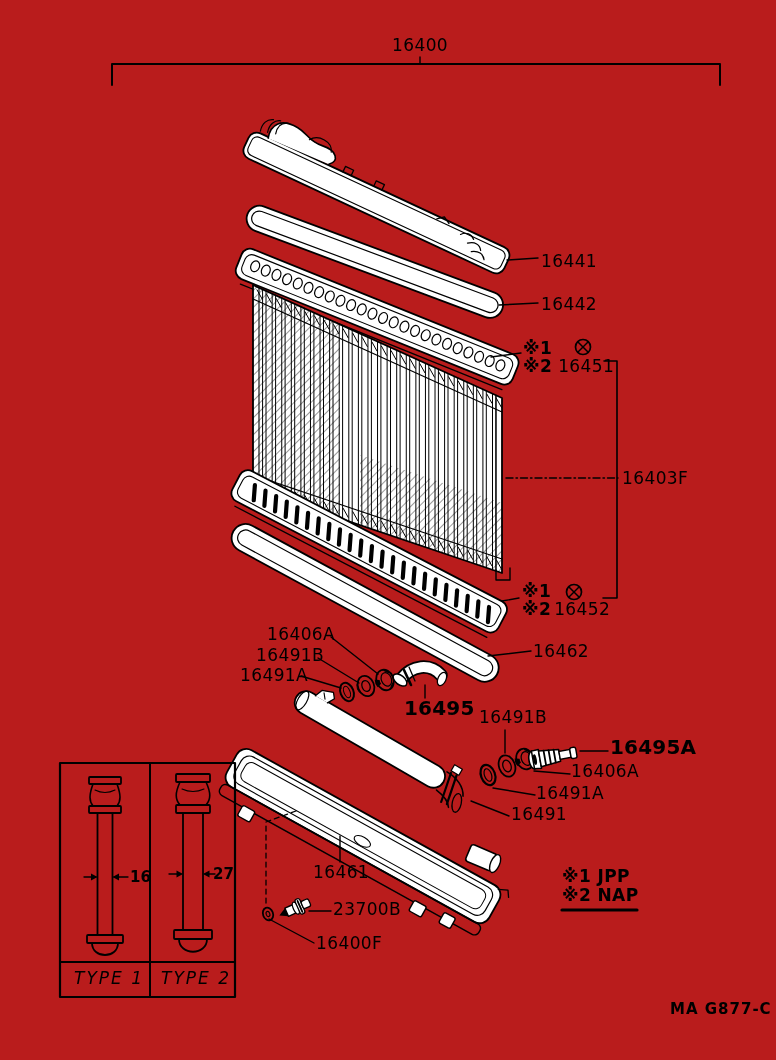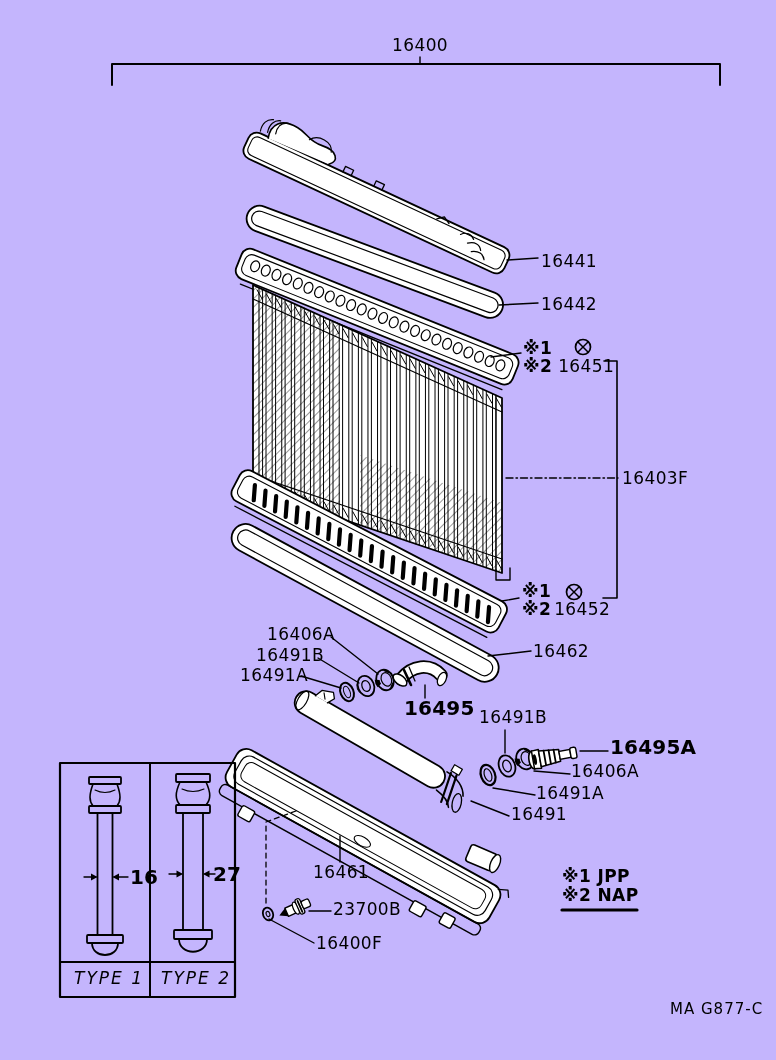--- a/index.html
+++ b/index.html
@@ -1,27 +1,27 @@
 <!DOCTYPE html>
 <html><head>
 <meta charset="utf-8">
 <style>
   html,body{margin:0;padding:0;background:#fff;}
-  .canvas{position:relative;width:776px;height:1060px;background:#c4b5fd;overflow:hidden;
+  .canvas{position:relative;width:776px;height:1060px;background:#b91c1c;overflow:hidden;
           font-family:"DejaVu Sans",sans-serif;color:#000;}
   .art{position:absolute;left:0;top:0;}
   .lbl{position:absolute;font-size:17px;line-height:18px;letter-spacing:.4px;
        white-space:nowrap;color:#000;}
   .lbl .gap{display:inline-block;width:6px;}
   .bold{font-weight:700;font-size:20px;letter-spacing:.2px;}
   .marktxt{font-weight:700;}
-  .dim{font-size:20px;font-weight:700;letter-spacing:0;}
+  .dim{font-size:15px;font-weight:700;letter-spacing:0;}
   .typelbl{font-size:17px;letter-spacing:2px;font-weight:400;font-style:italic;}
   .legend{font-weight:700;line-height:19px;}
-  .footer{font-size:15px;font-weight:400;letter-spacing:1px;}
+  .footer{font-size:15px;font-weight:700;letter-spacing:1px;}
   svg{display:block;}
   svg *{vector-effect:none;}
 </style>
 </head>
 <body>
 
 <div class="canvas">
 
   <svg class="art" width="776" height="1060" viewBox="0 0 776 1060" xmlns="http://www.w3.org/2000/svg" fill="none" stroke="#000" stroke-width="1.6" stroke-linecap="round" stroke-linejoin="round">
 

